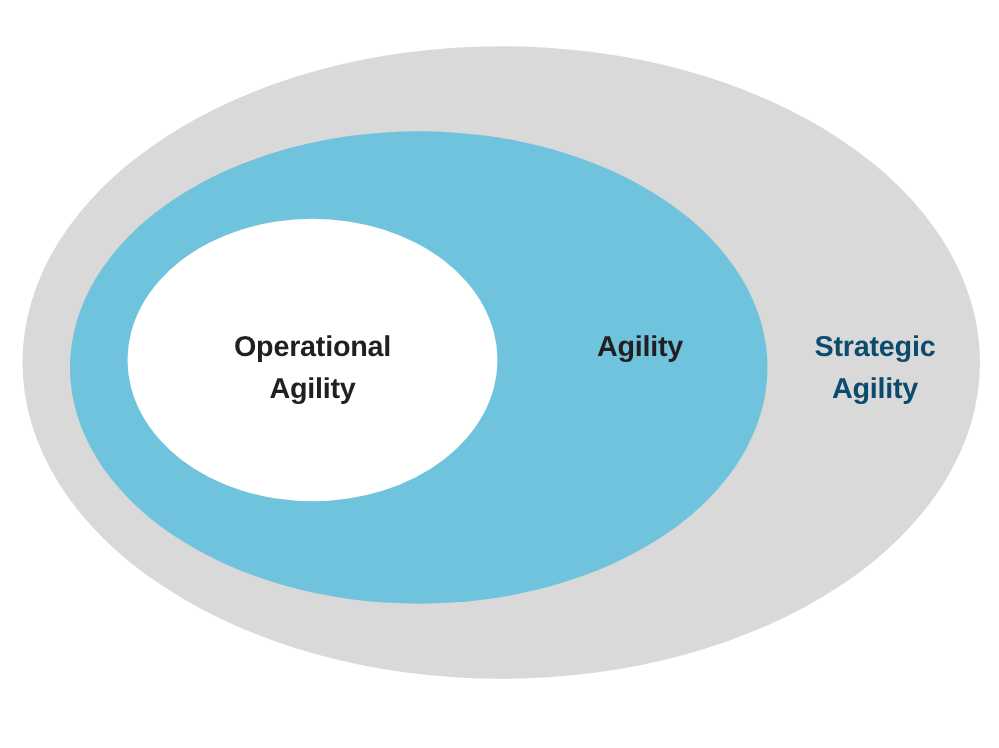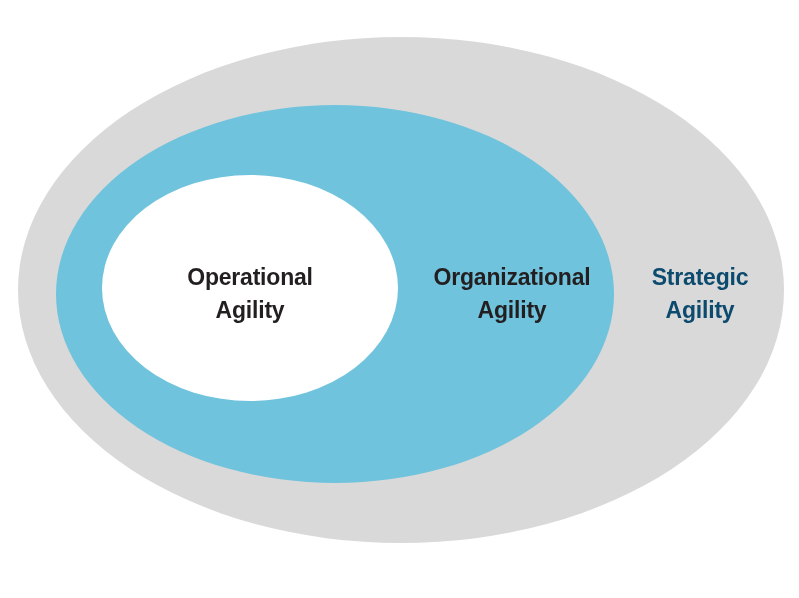--- a/index.html
+++ b/index.html
@@ -78,21 +78,20 @@
     <ellipse id="ellipse-organizational" cx="335" cy="294" rx="279" ry="189" fill="#6fc3dc"></ellipse>
     <ellipse id="ellipse-operational" cx="250" cy="288" rx="148" ry="113" fill="#ffffff"></ellipse>
   </svg>
 
   <div class="ring-label" id="label-operational" style="color: rgb(35, 31, 32);">
     <span class="line">Operational</span>
     <span class="line">Agility</span>
   </div>
 
   <div class="ring-label" id="label-organizational" style="color: rgb(35, 31, 32);">
-    <span class="line">Organizational</span>
     <span class="line">Agility</span>
   </div>
 
   <div class="ring-label" id="label-strategic" style="color: #0c4a6e;">
     <span class="line">Strategic</span>
     <span class="line">Agility</span>
   </div>
 
 </div>
 

